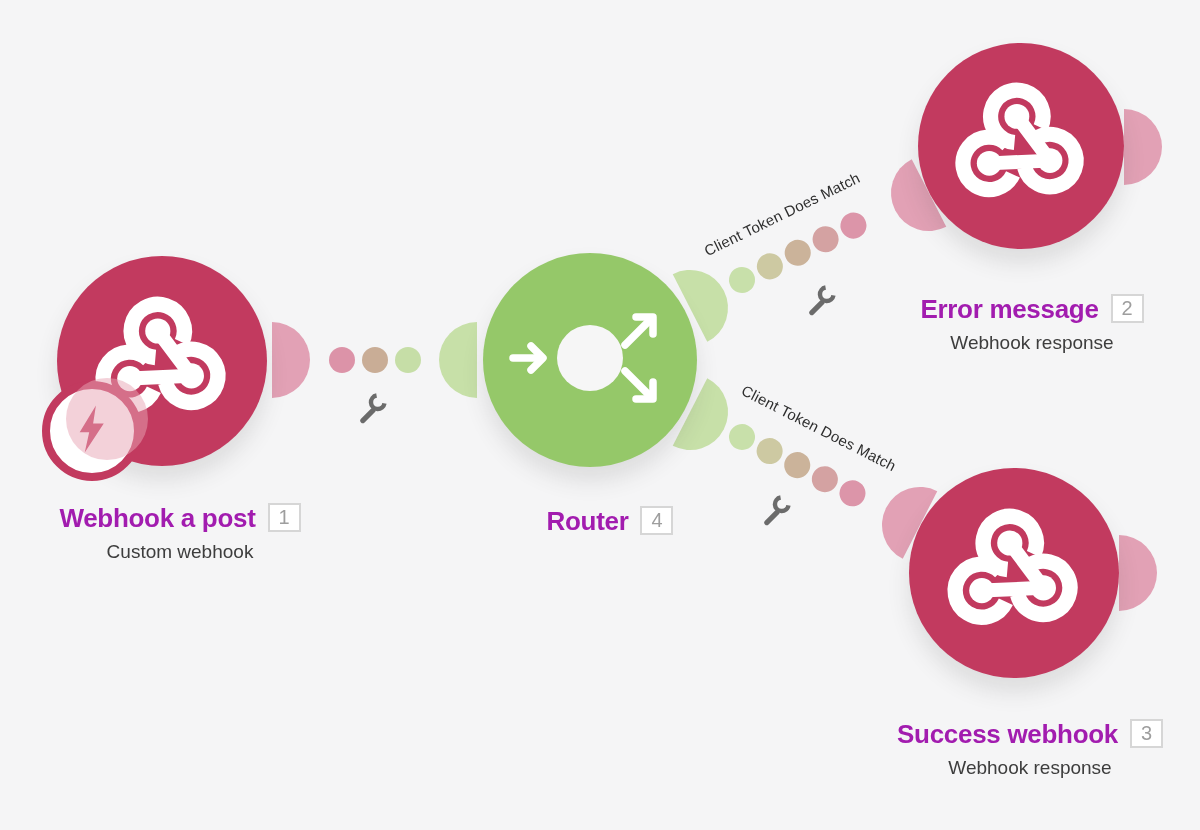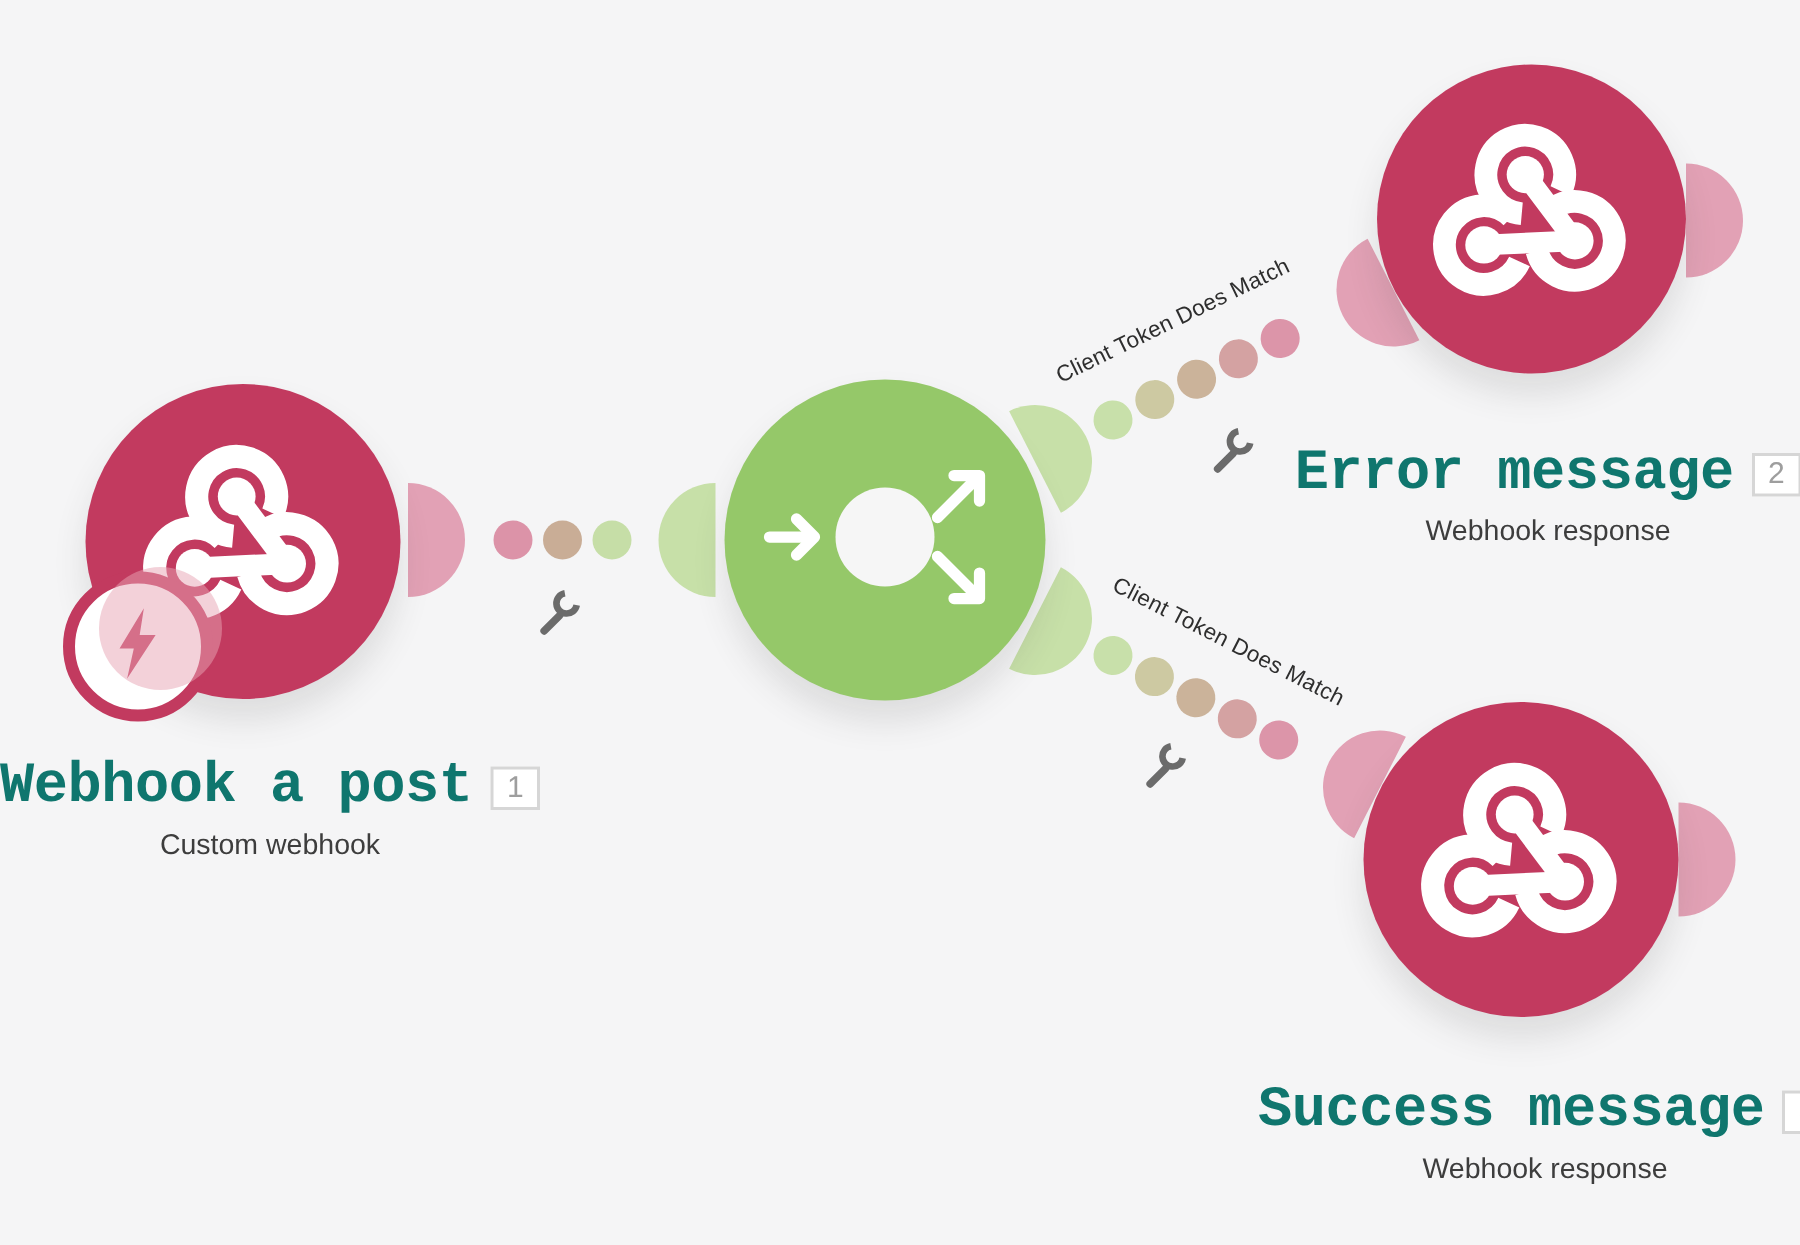--- a/index.html
+++ b/index.html
@@ -29,21 +29,21 @@
   
   .conn-label{position:absolute;font-size:15px;color:#2e2e2e;white-space:nowrap;letter-spacing:.2px;}
   #conn2-label{left:782px;top:214px;transform:translate(-50%,-50%) rotate(-26deg);}
   #conn3-label{left:819px;top:428px;transform:translate(-50%,-50%) rotate(27deg);}
 
   
   .wrench{position:absolute;width:34px;height:34px;cursor:pointer;}
 
   
   .node-label{position:absolute;width:420px;text-align:center;}
-  .node-title{font-size:38px;font-weight:700;color:#0f766e;letter-spacing:-.3px;white-space:nowrap;font-family:Liberation Mono, monospace;}
+  .node-title{font-size:26px;font-weight:700;color:#a21caf;letter-spacing:-.3px;white-space:nowrap;}
   .order-badge{display:inline-block;min-width:25px;height:25px;line-height:25px;padding:0 2px;
     border:2px solid #d6d6d6;background:#fff;color:#9e9e9e;font-size:20px;font-weight:400;
     margin-left:12px;vertical-align:3px;text-align:center;}
   .node-sub{font-size:19px;color:#3d3d3d;margin-top:7px;}
 
   
   #trigger-badge{position:absolute;left:42px;top:381px;width:84px;height:84px;border-radius:50%;
     background:#fff;border:8px solid #c23a5f;display:flex;align-items:center;justify-content:center;}
   #trigger-halo{position:absolute;left:66px;top:378px;width:82px;height:82px;border-radius:50%;
     background:rgba(231,164,180,.5);pointer-events:none;}
@@ -144,20 +144,25 @@
           <path d="M 30 107 L 56 107"></path>
             <path d="M 48 95 L 60 107 L 48 119"></path>
           <path d="M 142 94 L 166 70"></path>
             <path d="M 153 66 L 170 66 L 170 83"></path>
           <path d="M 142 120 L 166 144"></path>
             <path d="M 153 148 L 170 148 L 170 131"></path>
         </g>
       </svg>
     </span>
   </div>
+  <div class="node-label" style="left:400px;top:506px;">
+    <div>
+      <span class="node-title">Router</span><span class="order-badge">4</span>
+    </div>
+  </div>
 
   <div class="disc disc-r pinkport" style="left:1124px;top:109px;"></div>
   <div class="node-circle crimson" style="left:918px;top:43px;width:206px;height:206px;">
     <span>
       <svg viewBox="0 0 100 100" width="138" height="138">
         <g stroke="#fff" fill="none" stroke-width="11">
           <path d="M 64.2 38 A 19 19 0 1 0 45.3 48.9"></path>
           <path d="M 40.4 50.6 A 19 19 0 1 0 44.2 72"></path>
           <path d="M 52.6 66.9 A 19 19 0 1 0 60.1 46.4"></path>
         </g>
@@ -196,18 +201,18 @@
         <g fill="#fff">
           <circle cx="47" cy="30" r="9"></circle>
             <circle cx="27" cy="64" r="9"></circle>
             <circle cx="71" cy="62" r="9"></circle>
         </g>
       </svg>
     </span>
   </div>
   <div class="node-label" style="left:820px;top:719px;">
     <div>
-      <span class="node-title">Success message</span><span class="order-badge">3</span>
+      <span class="node-title">Success webhook</span><span class="order-badge">3</span>
     </div>
     <div class="node-sub">Webhook response</div>
   </div>
 
 </div>
 
 </body></html>

